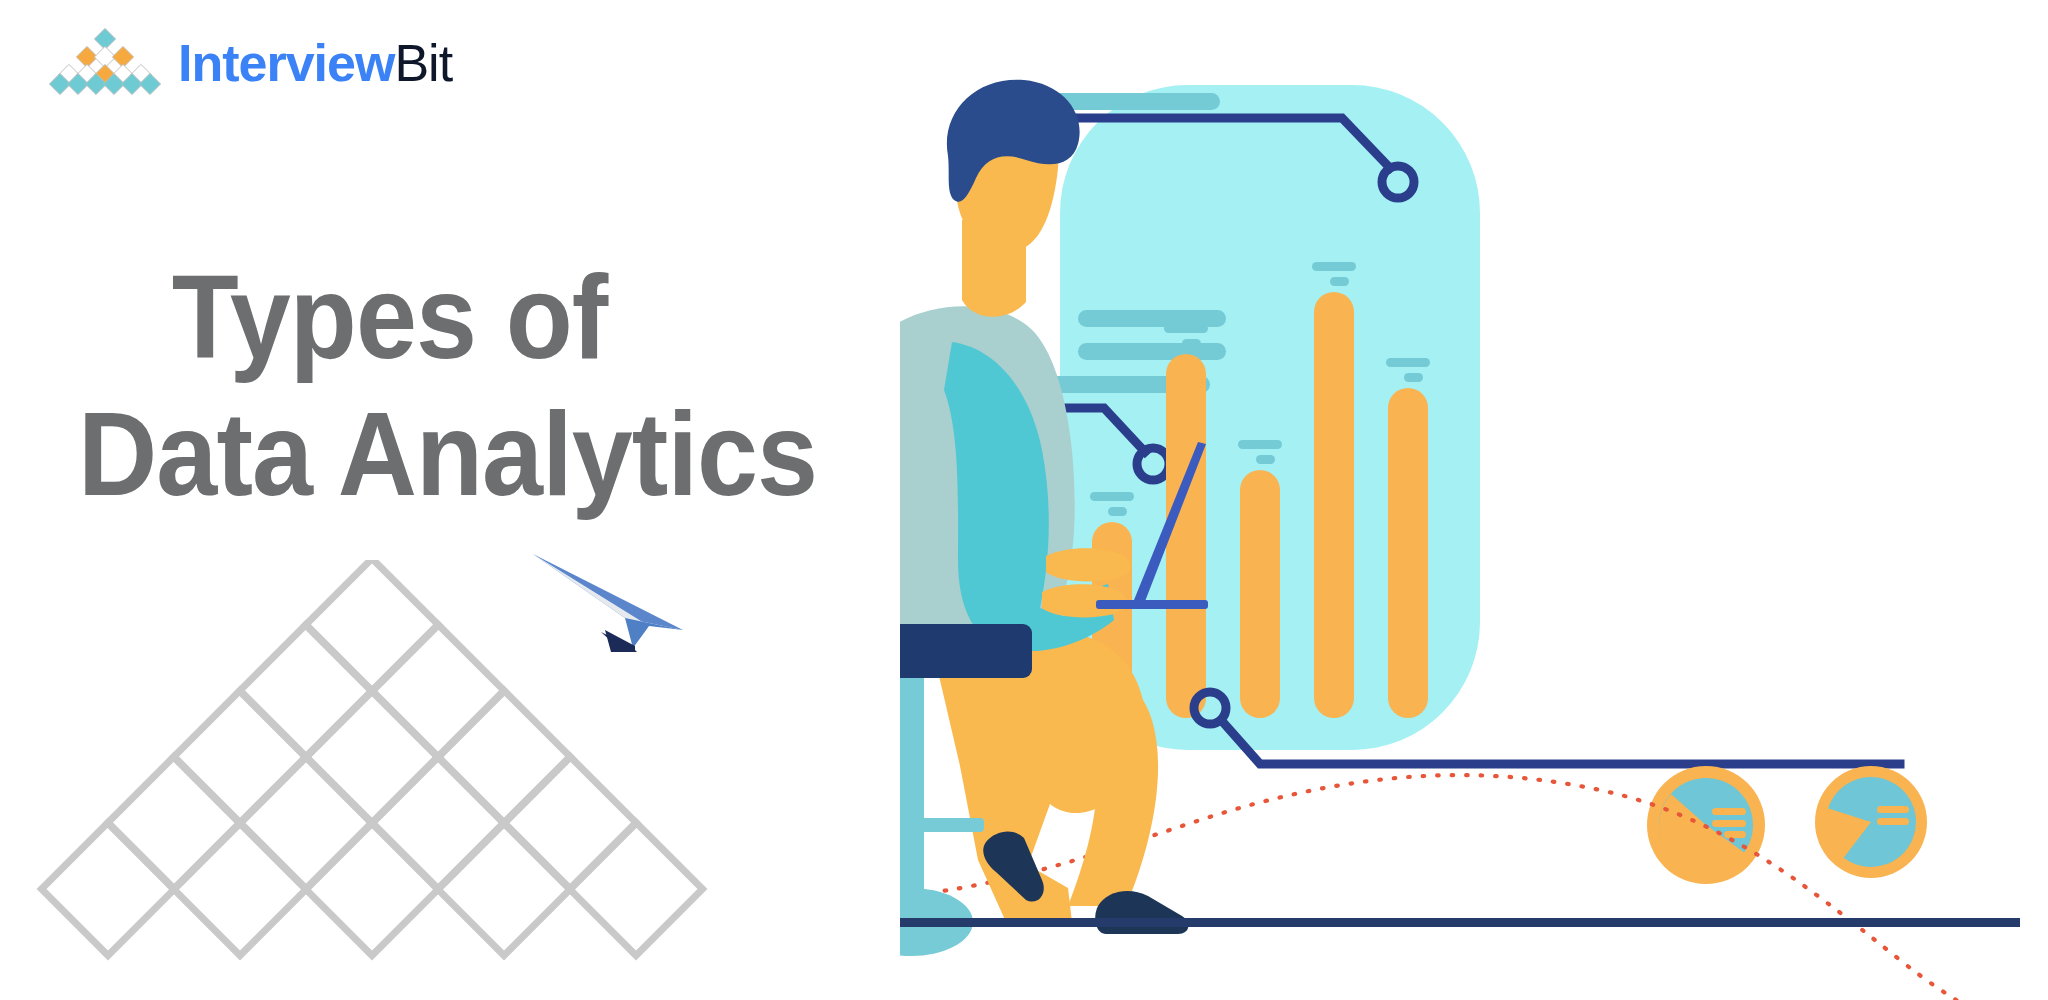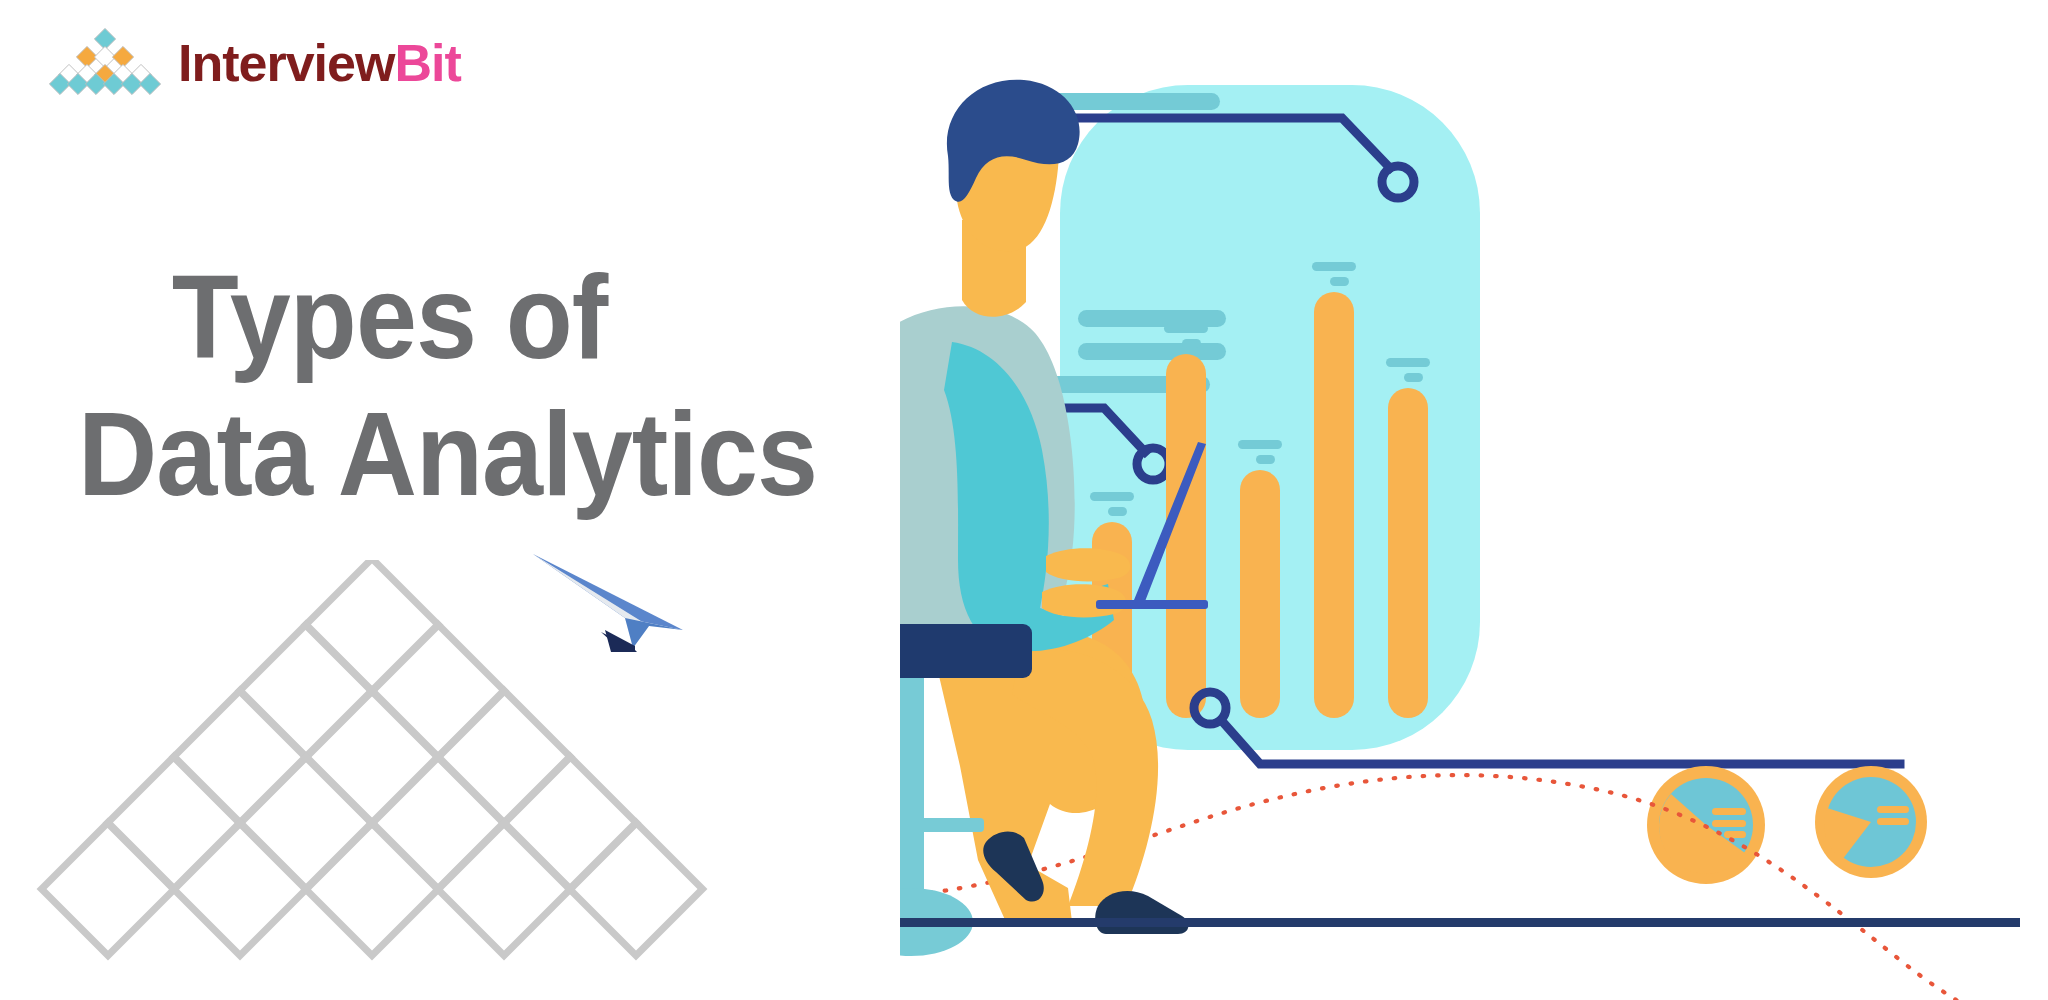--- a/index.html
+++ b/index.html
@@ -3,22 +3,22 @@
 <meta charset="utf-8">
 <style>
   html,body{margin:0;padding:0;background:#fff;}
   body{width:2048px;height:1000px;overflow:hidden;font-family:"Liberation Sans",sans-serif;}
   #banner{position:relative;width:2048px;height:1000px;background:#ffffff;overflow:hidden;}
 
   
   #logo{position:absolute;left:46px;top:28px;display:flex;align-items:center;gap:14px;}
   #logo-mark{position:relative;width:118px;height:70px;}
   #logo-word{font-size:52px;letter-spacing:-1px;white-space:nowrap;line-height:1;}
-  .lw-bold{font-weight:700;color:#7f1d1d;}
-  .lw-light{font-weight:700;color:#ec4899;}
+  .lw-bold{font-weight:700;color:#3b82f6;}
+  .lw-light{font-weight:400;color:#0f172a;}
 
   
   #headline{position:absolute;left:78px;top:170px;width:900px;color:#6d6e70;
             font-weight:700;font-size:118px;line-height:1.16;letter-spacing:-1px;
             font-family:"Liberation Sans Narrow","Liberation Sans",sans-serif;
             transform:scaleX(.93);transform-origin:left top;}
   #headline .l1{display:block;text-align:center;padding-right:230px;}
   #headline .l2{display:block;text-align:left;}
 
   

